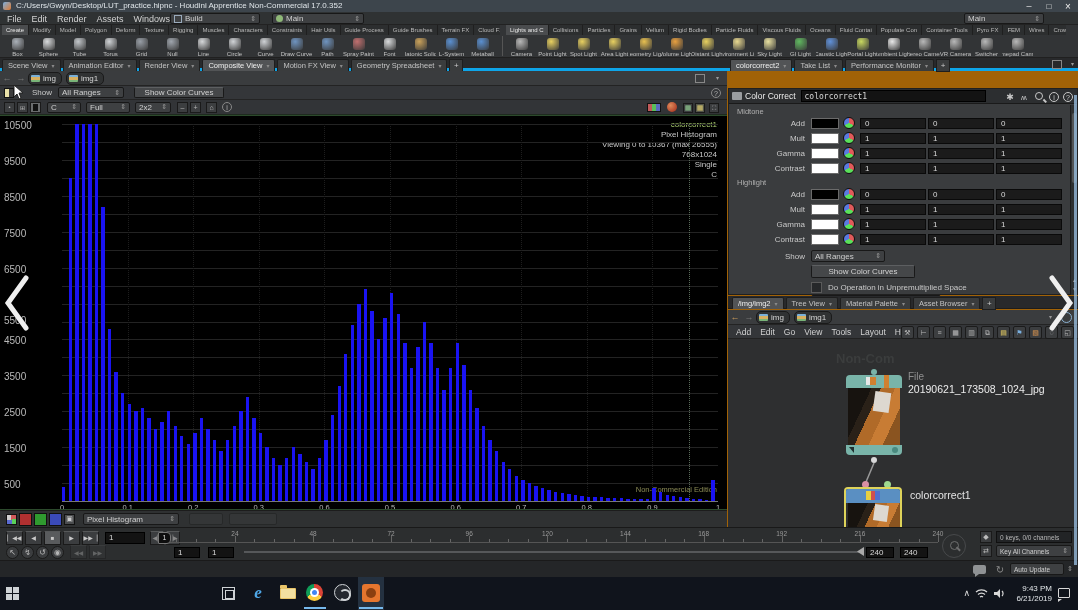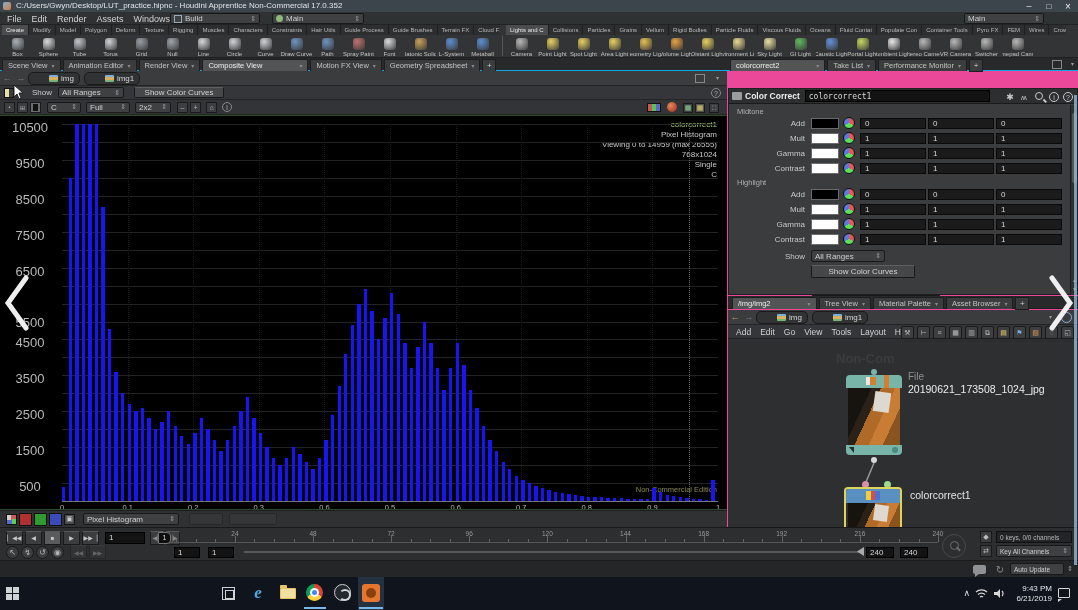--- a/index.html
+++ b/index.html
@@ -1,16 +1,16 @@
 <!DOCTYPE html>
 <html><head>
 <meta charset="utf-8">
 <style>
   html,body{margin:0;padding:0;background:#111;}
-  #app{position:relative;width:1078px;height:610px;background:#ec4899;overflow:hidden;
+  #app{position:relative;width:1078px;height:610px;background:#a16207;overflow:hidden;
        font-family:"Liberation Sans",sans-serif;color:#ccc;font-size:8px;}
   .abs{position:absolute;box-sizing:border-box;}
   .row{display:flex;align-items:center;}
   .dd{background:#3e4042;border:1px solid #181818;border-radius:2px;color:#cfcfcf;
       display:flex;align-items:center;justify-content:space-between;padding:0 3px;font-size:8px;box-sizing:border-box;}
   .spin{color:#999;font-size:7px;margin-left:3px;}
   .btn{background:#454749;border:1px solid #191919;border-top-color:#5d5f61;border-radius:2px;color:#d2d2d2;
        font-size:8px;display:flex;align-items:center;justify-content:center;box-sizing:border-box;}
   .fld{background:#131313;border:1px solid #000;color:#d8d8d8;font-size:8px;display:flex;align-items:center;
        padding:0 3px;box-sizing:border-box;}
@@ -20,40 +20,40 @@
   
   .shtab{height:10px;padding:0 4px;background:#2c2e2f;border-right:1px solid #1f1f1f;color:#b8b8b8;
          font-size:6px;display:flex;align-items:center;white-space:nowrap;}
   .shtab.active{background:#4a4c4e;color:#e8e8e8;}
   .stool{width:31px;flex:0 0 auto;display:flex;flex-direction:column;align-items:center;overflow:hidden;}
   .sticon{width:12px;height:12px;border-radius:3px;margin-bottom:1px;}
   .stlabel{font-size:6px;color:#c4c4c4;white-space:nowrap;}
   
   .ptab{height:11px;padding:0 5px;background:#3a3c3d;border:1px solid #1e1e1e;border-bottom:none;margin-right:2px;
         color:#c3c3c3;font-size:7.5px;display:flex;align-items:center;white-space:nowrap;border-radius:2px 2px 0 0;}
-  .ptab.active{background:#525456;color:#eee;gap:33px;}
+  .ptab.active{background:#525456;color:#eee;}
   .ptab .caret{color:#8a8a8a;font-size:6px;margin-left:4px;}
   .plus{width:12px;height:11px;background:#3a3c3d;border:1px solid #1e1e1e;color:#ccc;font-size:8px;
         display:flex;align-items:center;justify-content:center;margin-right:2px;}
-  .chip{height:11px;background:#303233;border:1px solid #1a1a1a;border-radius:5px;padding:0 5px 0 20px;
+  .chip{height:11px;background:#303233;border:1px solid #1a1a1a;border-radius:5px;padding:0 5px 0 2px;
         display:flex;align-items:center;font-size:8px;color:#d5d5d5;margin-right:4px;}
   .chipico{width:9px;height:7px;background:linear-gradient(180deg,#7ab0d8 0 33%,#d8b060 33% 66%,#79b478 66%);
            border-radius:1px;margin-right:3px;}
   
   .psec{position:absolute;left:8px;font-size:7.5px;color:#b0b0b0;}
   .prow{position:absolute;left:0;width:100%;height:14px;display:flex;align-items:center;}
   .plabel{width:76px;text-align:right;margin-right:6px;font-size:8px;color:#c9c9c9;flex:0 0 auto;}
   .swatch{width:26px;height:9px;border:1px solid #6a6a6a;margin-right:4px;flex:0 0 auto;}
   .wheel{width:10px;height:10px;border-radius:50%;margin-right:5px;flex:0 0 auto;
          background:conic-gradient(#e05a5a 0 120deg,#5ae05a 120deg 240deg,#5a7ae0 240deg);border:1px solid #111;}
   .pfield{height:11px;background:#1b1b1b;border:1px solid #0a0a0a;color:#d8d8d8;font-size:8px;
           display:flex;align-items:center;padding-left:4px;margin-right:2px;box-sizing:border-box;}
   
   .hgrid{position:absolute;height:1px;background:#232323;}
-  .ylab{position:absolute;width:52px;text-align:center;font-size:13px;color:#b9b9b9;}
+  .ylab{position:absolute;width:52px;text-align:left;font-size:10px;color:#b9b9b9;}
   .xlab{position:absolute;font-size:7.5px;color:#b9b9b9;transform:translateX(-50%);}
   .hbar{position:absolute;background:#1a13f2;}
   .vguide{position:absolute;width:0;border-left:1px dotted #5a6a5a;}
   .vfaint{position:absolute;width:0;border-left:1px dotted #1d1d1d;}
   .rtick{position:absolute;background:#666;width:1px;}
   .rlab{position:absolute;font-size:6.5px;color:#9a9a9a;transform:translateX(-50%);}
   .menu-item{margin-right:10px;font-size:9px;color:#d2d2d2;}
   .nmenu{margin-right:9px;font-size:8.5px;color:#d2d2d2;}
   .ntico{width:11px;height:11px;margin-left:3px;border-radius:2px;font-size:7px;display:flex;align-items:center;justify-content:center;}
   .thumb{background:
@@ -272,21 +272,21 @@
           <div class="sticon" style="background: radial-gradient(circle at 35% 30%, rgb(184, 184, 184), rgb(58, 58, 58));"></div>
           <div class="stlabel">Switcher</div>
         </div>
         <div class="stool">
           <div class="sticon" style="background: radial-gradient(circle at 35% 30%, rgb(184, 184, 184), rgb(58, 58, 58));"></div>
           <div class="stlabel">Gamepad Camera</div>
         </div>
       </div>
   </div>
 
-  <div class="abs" style="left:0;top:58px;width:1078px;height:13px;background:#28292b;border-bottom:1px solid #0ea5e9;">
+  <div class="abs" style="left:0;top:58px;width:1078px;height:13px;background:#28292b;border-bottom:3px solid #0ea5e9;">
     <div class="abs row" id="pane-tabs-left" style="left:2px;top:1px;height:12px;">
         <div class="ptab">
           <span>Scene View</span>
           <span class="caret">▾</span>
         </div>
         <div class="ptab">
           <span>Animation Editor</span>
           <span class="caret">▾</span>
         </div>
         <div class="ptab">
@@ -380,21 +380,21 @@
       <span class="abs" style="right:50px;top:2px;width:10px;height:10px;border-radius:50%;background:radial-gradient(circle at 35% 35%,#e08a5a,#a02818);"></span>
       <span class="abs ico" style="right:34px;top:3px;width:10px;height:10px;background:#3c3e40;border:1px solid #1a1a1a;color:#8fc98f;font-size:7px;">▦</span>
       <span class="abs ico" style="right:22px;top:3px;width:10px;height:10px;background:#55574a;border:1px solid #1a1a1a;color:#d8c870;font-size:7px;">▦</span>
       <span class="abs ico" style="right:8px;top:3px;width:10px;height:10px;background:#3c3e40;border:1px solid #1a1a1a;color:#aaa;font-size:6px;">⛶</span>
     </div>
 
     <div class="abs" id="histo" style="left:0;top:44px;width:727px;height:395px;background:#000;border-top:1px solid #2c4a2c;border-bottom:1px solid #2c4a2c;overflow:hidden;">
       <div class="abs" id="histo-info" style="right:10px;top:4px;text-align:right;font-size:8px;line-height:10px;color:#c8c8c8;">
           <div style="color: rgb(168, 204, 110);">colorcorrect1</div>
           <div>Pixel Histogram</div>
-          <div>Viewing 0 to 14959 (max 26555)</div>
+          <div>Viewing 0 to 10367 (max 26555)</div>
           <div>768x1024</div>
           <div>Single</div>
           <div>C</div>
         </div>
       <div class="abs" style="right:10px;top:369px;color:#8a8a55;font-size:7.5px;">Non-Commercial Edition</div>
     <div class="hgrid" style="left: 62px; top: 367px; width: 656px;"></div>
         <div class="hgrid" style="left: 62px; top: 349.1px; width: 656px;"></div>
         <div class="hgrid" style="left: 62px; top: 331.1px; width: 656px;"></div>
         <div class="hgrid" style="left: 62px; top: 313.2px; width: 656px;"></div>
         <div class="hgrid" style="left: 62px; top: 295.2px; width: 656px;"></div>
@@ -561,21 +561,21 @@
           <span class="spin">⇕</span>
         </span>
       <span class="dd" style="margin-left:10px;width:34px;height:12px;opacity:.35;"></span>
       <span class="dd" style="margin-left:6px;width:48px;height:12px;opacity:.35;"></span>
     </div>
   </div>
 
   <div class="abs" style="left:728px;top:88px;width:350px;height:207px;background:#3a3c3e;border:1px solid #202020;">
     <div class="abs row" style="left:0;top:0;width:348px;height:15px;background:#2c2e30;border-bottom:1px solid #1a1a1a;">
       <span class="ico" style="width:10px;height:8px;margin:0 3px;background:#9a9da0;border-radius:1px;"></span>
-      <span style="font-size:8.5px;font-weight:bold;color:#ececec;white-space:nowrap;">Color Correct</span>
+      <span style="font-size:8.5px;font-weight:normal;color:#ececec;white-space:nowrap;">Color Correct</span>
       <span class="fld" style="margin-left:5px;width:185px;height:12px;font-family:'DejaVu Sans Mono',monospace;">colorcorrect1</span>
       <span class="abs ico" style="right:62px;top:3px;width:10px;height:10px;color:#c8c8c8;font-size:9px;">✱</span>
       <span class="abs ico" style="right:48px;top:3px;width:10px;height:10px;color:#c8c8c8;font-size:8px;">ʍ</span>
       <span class="abs" style="right:34px;top:3px;width:8px;height:8px;border:1.5px solid #c8c8c8;border-radius:50%;">
           <span style="position:absolute;left:7px;top:7px;width:4px;height:1.5px;background:#c8c8c8;transform:rotate(45deg);"></span>
         </span>
       <span class="abs ico" style="right:18px;top:3px;width:10px;height:10px;border:1px solid #c8c8c8;border-radius:50%;font-size:7px;color:#c8c8c8;">i</span>
       <span class="abs ico" style="right:4px;top:3px;width:10px;height:10px;border:1px solid #c8c8c8;border-radius:50%;font-size:7px;color:#c8c8c8;">?</span>
     </div>
     <div class="abs" id="param-body" style="left:0;top:16px;width:340px;height:190px;">
@@ -645,20 +645,25 @@
           <div class="pfield" style="width: 66px;">1</div>
           <div class="pfield" style="width: 66px;">1</div>
         </div>
         <div class="prow" style="top: 144px;">
           <div class="plabel">Show</div>
           <div class="dd" style="width: 74px; height: 12px;">All Ranges<span class="spin">⇕</span></div>
         </div>
         <div class="prow" style="top: 159px;">
           <div class="plabel"></div>
           <div class="btn" style="width: 104px; height: 13px;">Show Color Curves</div>
+        </div>
+        <div class="prow" style="top: 175px;">
+          <div class="plabel"></div>
+          <div style="width: 9px; height: 9px; background: rgb(38, 40, 42); border: 1px solid rgb(90, 90, 90); margin-right: 6px; flex: 0 0 auto;"></div>
+          <div style="font-size: 8px; color: rgb(201, 201, 201); white-space: nowrap;">Do Operation in Unpremultiplied Space</div>
         </div>
         <div class="prow" style="top: 189px;">
           <div class="plabel">Quantize</div>
           <div class="dd" style="width: 130px; height: 12px;">Where Optimal<span class="spin">⇕</span></div>
         </div>
       </div>
 
     <div class="abs" style="right:0;top:16px;width:7px;height:190px;background:#2d2f30;border-left:1px solid #1c1c1c;">
       <div style="position:absolute;left:1px;top:8px;width:5px;height:70px;background:#525456;border-radius:2px;"></div>
       <div class="ico" style="position:absolute;left:0;bottom:12px;width:7px;height:7px;font-size:5px;color:#999;">▲</div>

